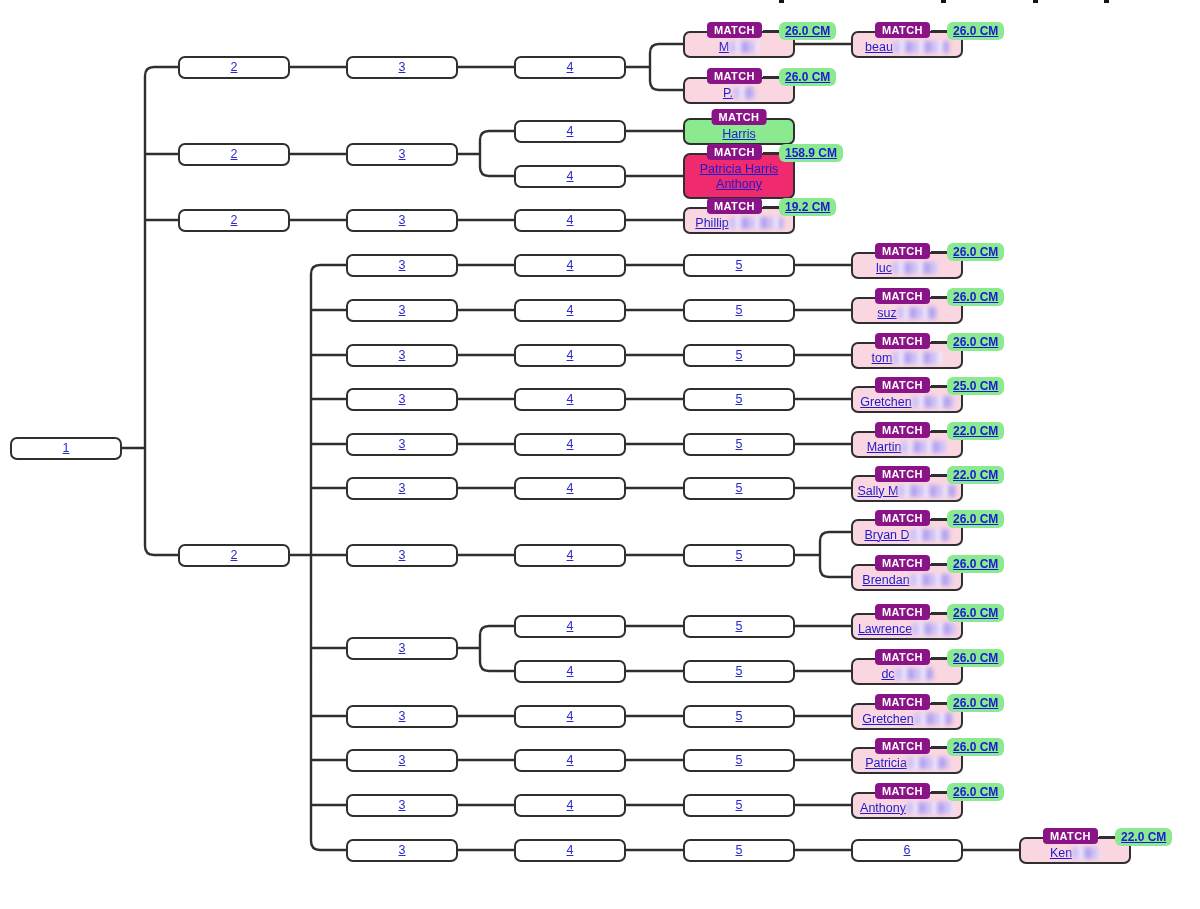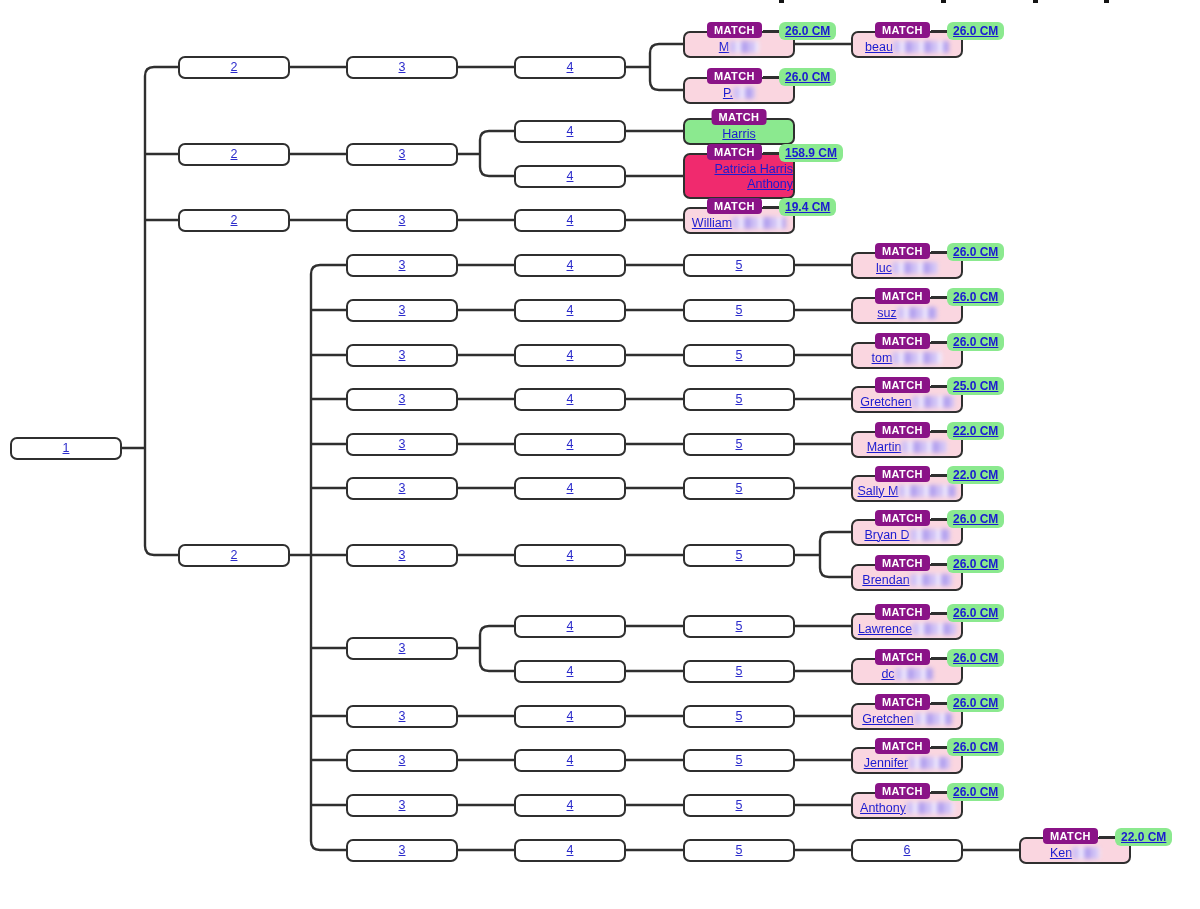--- a/index.html
+++ b/index.html
@@ -16,21 +16,21 @@
   .mbox.magenta{background:#f02a6e;}
   .badge{position:absolute;top:-11px;left:22px;background:#8a1387;color:#ffffff;font-weight:bold;
          font-size:11px;letter-spacing:.4px;padding:2px 7px;border-radius:4px;z-index:4;white-space:nowrap;}
   .badge.centered{left:50%;transform:translateX(-50%);}
   .dash{position:absolute;top:-3px;left:78px;width:18px;height:2.4px;background:#2f2f2f;z-index:3;}
   .cm{position:absolute;top:-11px;left:94px;background:#8be98f;border-radius:6px;padding:2px 6px;
       font-size:12px;font-weight:bold;white-space:nowrap;z-index:4;}
   .cm a{color:#1b1bd0;text-decoration:underline;cursor:pointer;}
   .name{position:absolute;left:0;right:0;top:7px;text-align:center;font-size:12.5px;line-height:15px;z-index:3;white-space:nowrap;}
   .name a{color:#1b1bd0;text-decoration:underline;cursor:pointer;}
-  .name .line{display:block;text-align:right;}
+  .name .line{display:block;}
   .blur{display:inline-block;height:12px;border-radius:2px;filter:blur(2.2px);vertical-align:-2px;
         background:repeating-linear-gradient(90deg,#cfc0f5 0 7px,#efe9fd 7px 12px,#b4a2ee 12px 19px);}
   .frag{position:absolute;top:0;height:3px;width:5px;background:#141414;z-index:2;}
 </style>
 </head>
 <body>
 
 <div class="canvas">
   <svg class="connectors" id="connectors" width="1200" height="909" viewBox="0 0 1200 909">
       <path d="M 290 67 L 346 67 M 458 67 L 514 67 M 290 154 L 346 154 M 626 131 L 683 131 M 626 176 L 683 176 M 290 220 L 346 220 M 458 220 L 514 220 M 626 220 L 683 220 M 795 44 L 851 44 M 458 265 L 514 265 M 626 265 L 683 265 M 795 265 L 851 265 M 458 310 L 514 310 M 626 310 L 683 310 M 795 310 L 851 310 M 458 355 L 514 355 M 626 355 L 683 355 M 795 355 L 851 355 M 458 399 L 514 399 M 626 399 L 683 399 M 795 399 L 851 399 M 458 444 L 514 444 M 626 444 L 683 444 M 795 444 L 851 444 M 458 488 L 514 488 M 626 488 L 683 488 M 795 488 L 851 488 M 458 555 L 514 555 M 626 555 L 683 555 M 626 626 L 683 626 M 795 626 L 851 626 M 626 671 L 683 671 M 795 671 L 851 671 M 458 716 L 514 716 M 626 716 L 683 716 M 795 716 L 851 716 M 458 760 L 514 760 M 626 760 L 683 760 M 795 760 L 851 760 M 458 805 L 514 805 M 626 805 L 683 805 M 795 805 L 851 805 M 458 850 L 514 850 M 626 850 L 683 850 M 795 850 L 851 850 M 963 850 L 1019 850 M 178 67 L 154 67 Q 145 67 145 76 L 145 546 Q 145 555 154 555 L 178 555 M 145 154 L 178 154 M 145 220 L 178 220 M 122 448 L 145 448 M 346 265 L 320 265 Q 311 265 311 274 L 311 841 Q 311 850 320 850 L 346 850 M 311 310 L 346 310 M 311 355 L 346 355 M 311 399 L 346 399 M 311 444 L 346 444 M 311 488 L 346 488 M 311 555 L 346 555 M 311 648 L 346 648 M 311 716 L 346 716 M 311 760 L 346 760 M 311 805 L 346 805 M 290 555 L 311 555 M 514 131 L 489 131 Q 480 131 480 140 L 480 167 Q 480 176 489 176 L 514 176 M 458 154 L 480 154 M 683 44 L 659 44 Q 650 44 650 53 L 650 81 Q 650 90 659 90 L 683 90 M 626 67 L 650 67 M 851 532 L 829 532 Q 820 532 820 541 L 820 568 Q 820 577 829 577 L 851 577 M 795 555 L 820 555 M 514 626 L 489 626 Q 480 626 480 635 L 480 662 Q 480 671 489 671 L 514 671 M 458 648 L 480 648"></path>
@@ -219,22 +219,22 @@
       </div>
       <div class="mbox magenta" style="left: 683px; top: 153px; height: 46px;">
         <div class="badge">MATCH</div>
         <div class="dash"></div>
         <div class="cm"><a>158.9 CM</a></div>
         <div class="name"><a><span class="line">Patricia Harris</span><span class="line">Anthony</span></a></div>
       </div>
       <div class="mbox pink" style="left: 683px; top: 206.5px; height: 27px;">
         <div class="badge">MATCH</div>
         <div class="dash"></div>
-        <div class="cm"><a>19.4 CM</a></div>
-        <div class="name"><a><span>William</span><span class="blur" style="width: 54px;"></span></a></div>
+        <div class="cm"><a>19.2 CM</a></div>
+        <div class="name"><a><span>Phillip</span><span class="blur" style="width: 54px;"></span></a></div>
       </div>
       <div class="mbox pink" style="left: 851px; top: 251.5px; height: 27px;">
         <div class="badge">MATCH</div>
         <div class="dash"></div>
         <div class="cm"><a>26.0 CM</a></div>
         <div class="name"><a><span>luc</span><span class="blur" style="width: 46px;"></span></a></div>
       </div>
       <div class="mbox pink" style="left: 851px; top: 296.5px; height: 27px;">
         <div class="badge">MATCH</div>
         <div class="dash"></div>
@@ -292,21 +292,21 @@
       <div class="mbox pink" style="left: 851px; top: 702.5px; height: 27px;">
         <div class="badge">MATCH</div>
         <div class="dash"></div>
         <div class="cm"><a>26.0 CM</a></div>
         <div class="name"><a><span>Gretchen</span><span class="blur" style="width: 38px;"></span></a></div>
       </div>
       <div class="mbox pink" style="left: 851px; top: 746.5px; height: 27px;">
         <div class="badge">MATCH</div>
         <div class="dash"></div>
         <div class="cm"><a>26.0 CM</a></div>
-        <div class="name"><a><span>Jennifer</span><span class="blur" style="width: 42px;"></span></a></div>
+        <div class="name"><a><span>Patricia</span><span class="blur" style="width: 42px;"></span></a></div>
       </div>
       <div class="mbox pink" style="left: 851px; top: 791.5px; height: 27px;">
         <div class="badge">MATCH</div>
         <div class="dash"></div>
         <div class="cm"><a>26.0 CM</a></div>
         <div class="name"><a><span>Anthony</span><span class="blur" style="width: 48px;"></span></a></div>
       </div>
       <div class="mbox pink" style="left: 1019px; top: 836.5px; height: 27px;">
         <div class="badge">MATCH</div>
         <div class="dash"></div>

